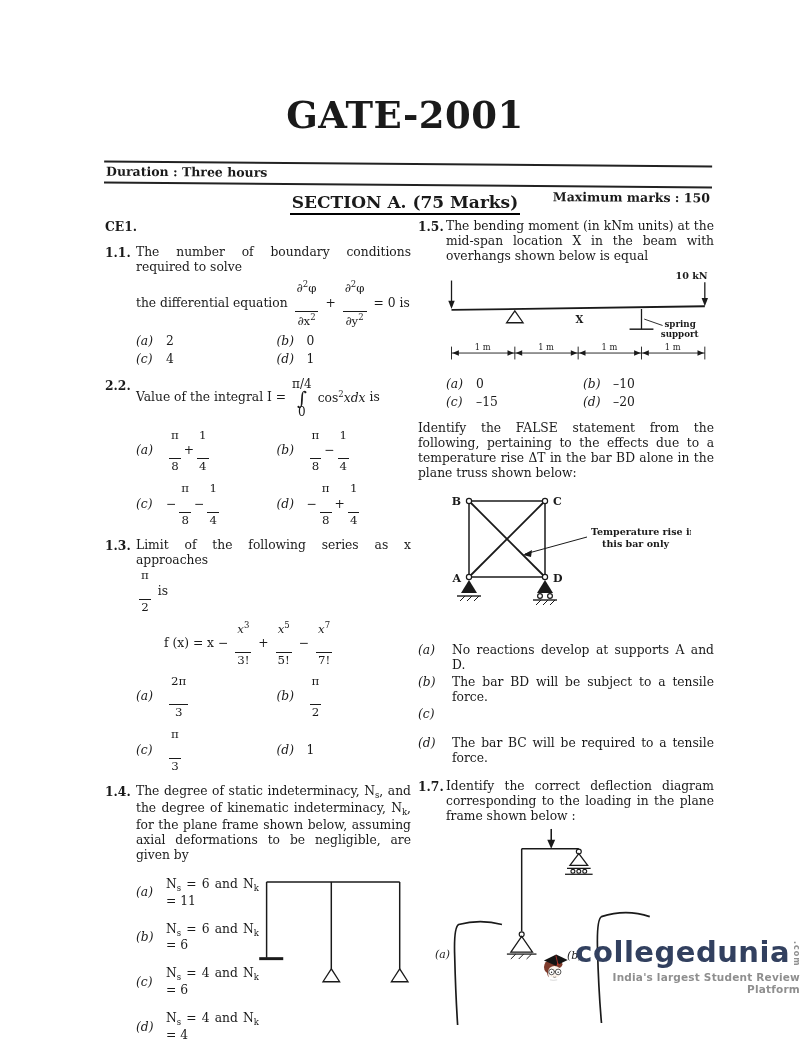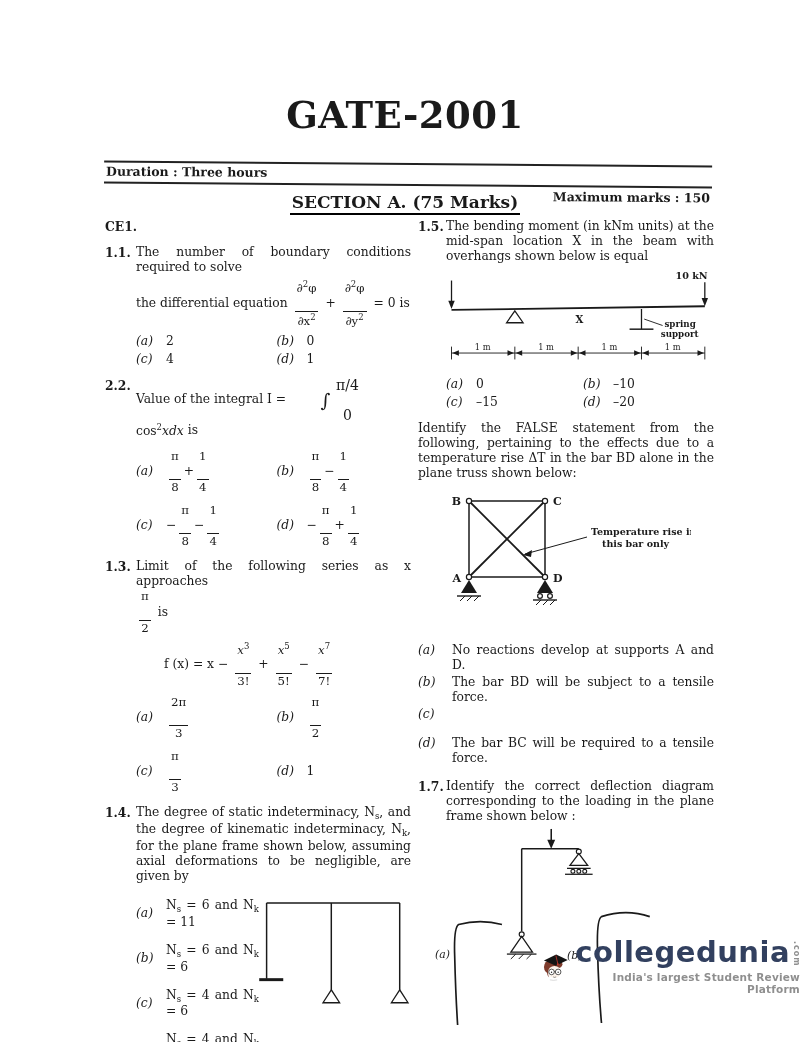--- a/index.html
+++ b/index.html
@@ -40,21 +40,21 @@
   .gapbig{margin-top:14px !important;}
 
   
   .frac{display:inline-block;vertical-align:middle;text-align:center;line-height:1.05;
         font-size:11.8px;margin:1px 3px;}
   .frac .fn{display:block;border-bottom:1px solid #1a1a1a;padding:0 2px 17px;}
   .frac .fd{display:block;padding-top:1px;}
   .eqrow{margin:4px 0 3px;display:flex;align-items:center;flex-wrap:wrap;column-gap:4px;}
   .intgrl{display:inline-flex;flex-direction:column;align-items:center;vertical-align:middle;
           line-height:1;margin:0 2px;}
-  .intgrl .lim{font-size:14px;line-height:1;margin-left:44px;}
+  .intgrl .lim{font-size:12px;line-height:1;}
   .intgrl .sgn{font-size:19px;line-height:.85;}
   sup{font-size:8.5px;}
   sub{font-size:8.5px;}
   .mathopt .expr{display:inline-flex;align-items:center;}
   .q14wrap{display:flex;margin-top:6px;}
   .q14opts{flex:1;display:flex;flex-direction:column;row-gap:13px;margin-top:8px;}
 
   svg{display:block;}
   svg text{font-family:"DejaVu Serif","Liberation Serif",serif;fill:#1a1a1a;}
 

